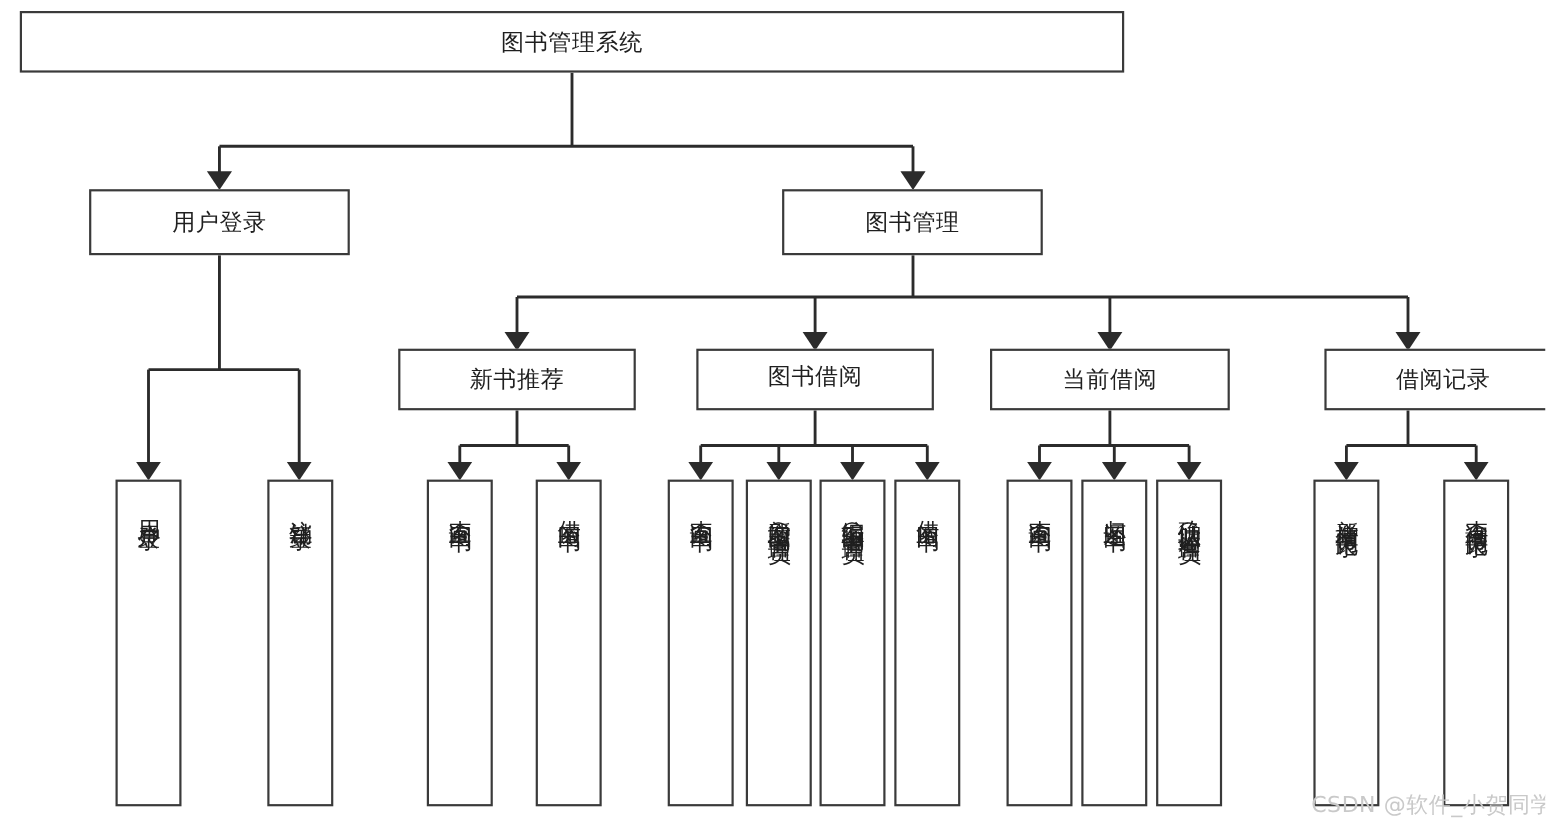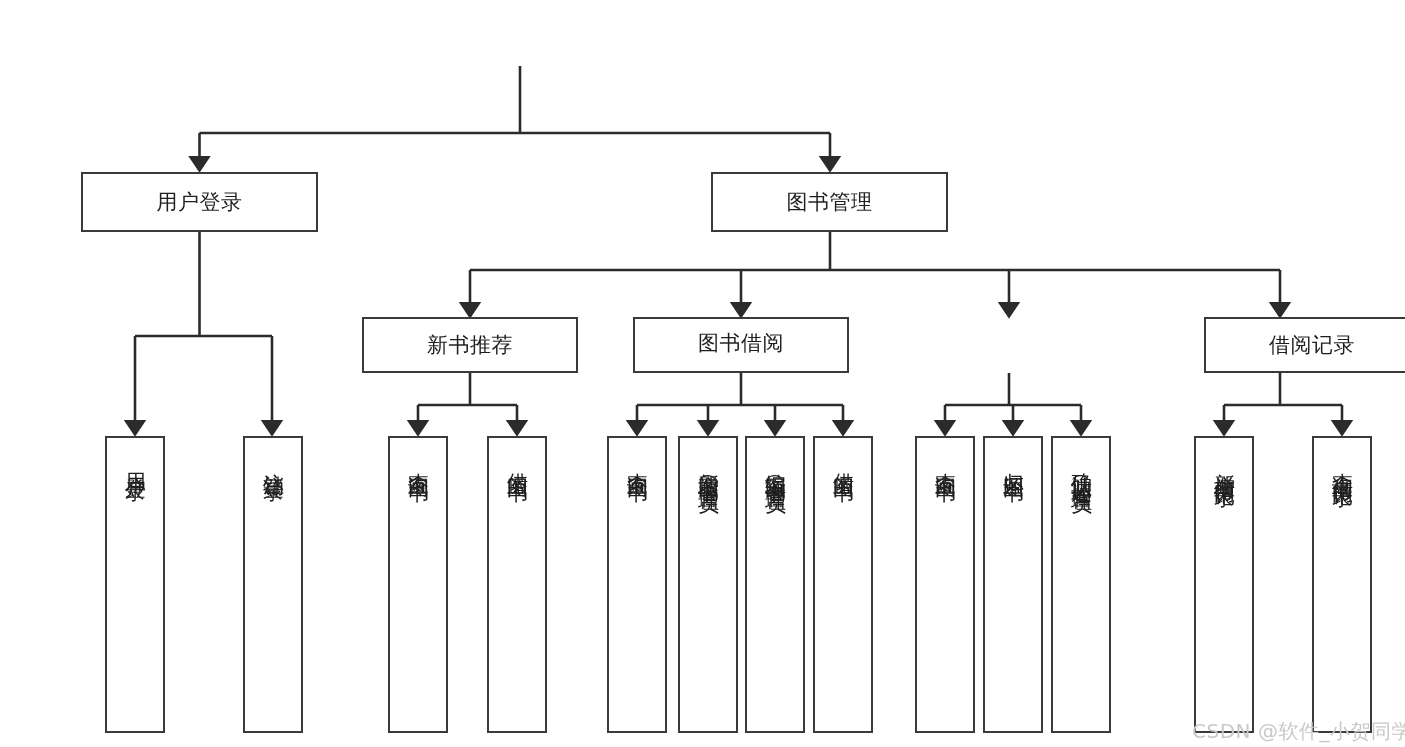--- a/index.html
+++ b/index.html
@@ -112,33 +112,39 @@
       <path d="M1013,405 L1013,428" marker-end="url(#arrow)"></path>
       <path d="M1081,405 L1081,428" marker-end="url(#arrow)"></path>
 
       <path d="M1280,373 L1280,405"></path>
       <path d="M1224,405 L1342,405"></path>
       <path d="M1224,405 L1224,428" marker-end="url(#arrow)"></path>
       <path d="M1342,405 L1342,428" marker-end="url(#arrow)"></path>
     </g>
   </svg>
 
+  <div class="node" id="n-root" style="left: 18px; top: 10px; width: 1004px; height: 56px; border-color: rgb(58, 58, 58); background: rgb(255, 255, 255);">
+    <span class="lbl" style="color: rgb(31, 31, 31);">图书管理系统</span>
+  </div>
 
   <div class="node" id="n-l2-0" style="left: 81px; top: 172px; width: 237px; height: 60px; border-color: rgb(58, 58, 58); background: rgb(255, 255, 255);">
     <span class="lbl" style="color: rgb(31, 31, 31);">用户登录</span>
   </div>
   <div class="node" id="n-l3-0" style="left: 362px; top: 317px; width: 216px; height: 56px; border-color: rgb(58, 58, 58); background: rgb(255, 255, 255);">
     <span class="lbl" style="color: rgb(31, 31, 31);">新书推荐</span>
   </div>
 
   <div class="node" id="n-l2-1" style="left: 711px; top: 172px; width: 237px; height: 60px; border-color: rgb(58, 58, 58); background: rgb(255, 255, 255);">
     <span class="lbl" style="color: rgb(31, 31, 31);">图书管理</span>
   </div>
   <div class="node" id="n-l3-1" style="left: 633px; top: 317px; width: 216px; height: 56px; border-color: rgb(58, 58, 58); background: rgb(255, 255, 255); font-family: Liberation Mono, monospace;">
     <span class="lbl" style="color: rgb(31, 31, 31);">图书借阅</span>
+  </div>
+  <div class="node" id="n-l3-2" style="left: 900px; top: 317px; width: 218px; height: 56px; border-color: rgb(58, 58, 58); background: rgb(255, 255, 255);">
+    <span class="lbl" style="color: rgb(31, 31, 31);">当前借阅</span>
   </div>
   <div class="node" id="n-l3-3" style="left: 1204px; top: 317px; width: 216px; height: 56px; border-color: rgb(58, 58, 58); background: rgb(255, 255, 255);">
     <span class="lbl" style="color: rgb(31, 31, 31);">借阅记录</span>
   </div>
 
   <div class="node vert" id="n-leaf-0" style="left: 105px; top: 436px; width: 60px; height: 297px; border-color: rgb(58, 58, 58); background: rgb(255, 255, 255);">
     <span class="lbl" style="color: rgb(31, 31, 31);">用户登录</span>
   </div>
   <div class="node vert" id="n-leaf-1" style="left: 243px; top: 436px; width: 60px; height: 297px; border-color: rgb(58, 58, 58); background: rgb(255, 255, 255);">
     <span class="lbl" style="color: rgb(31, 31, 31);">注销登录</span>

